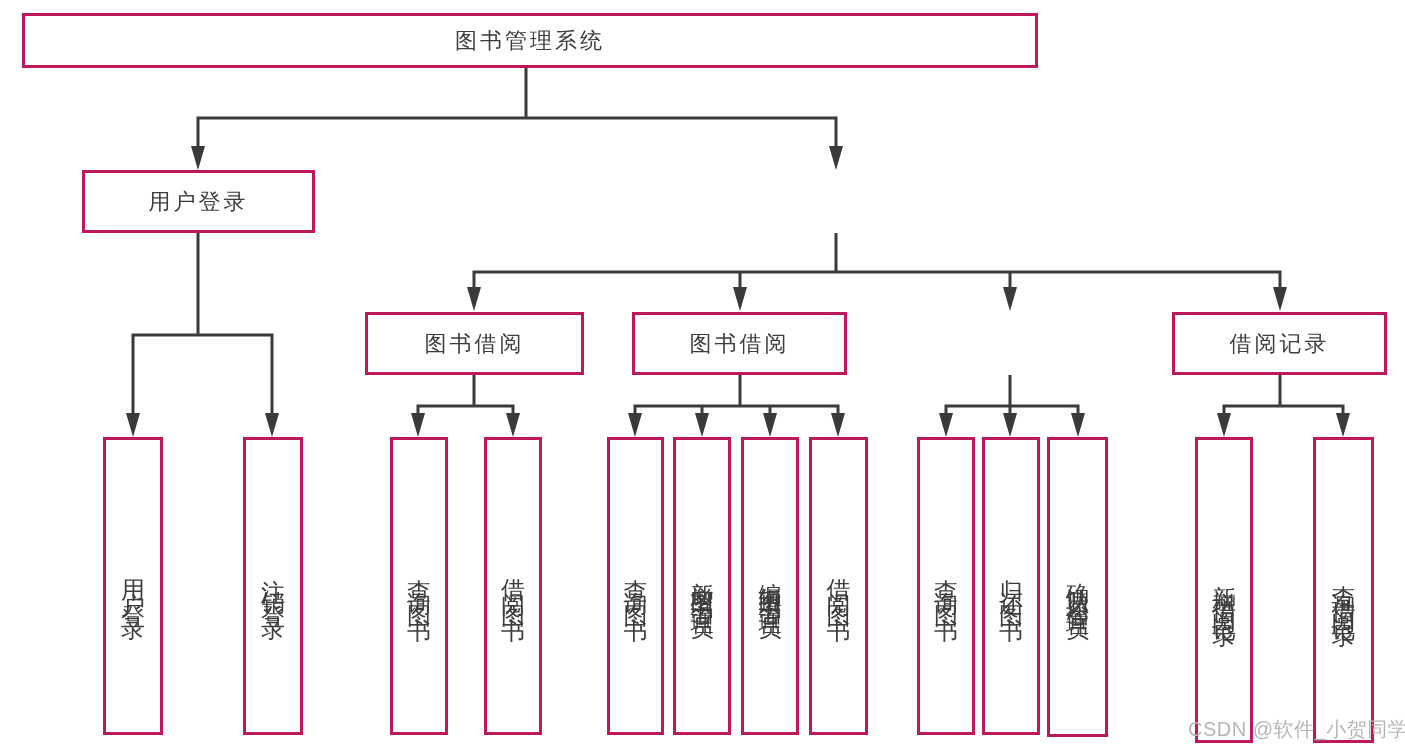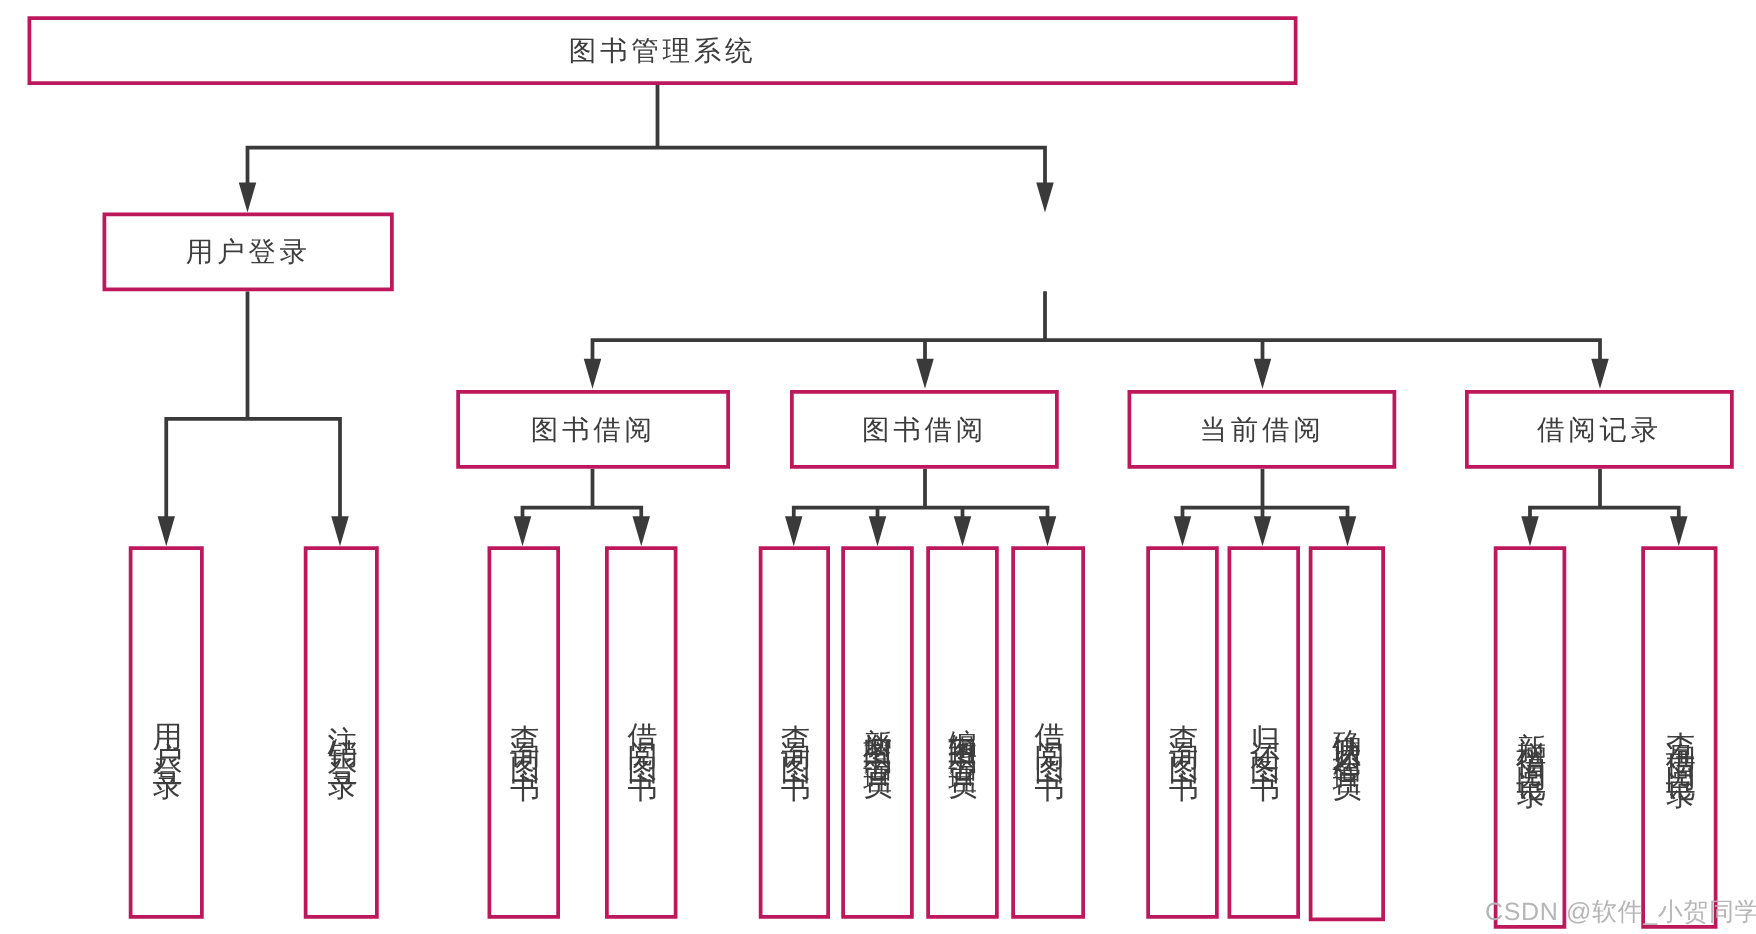--- a/index.html
+++ b/index.html
@@ -102,23 +102,20 @@
   <div class="box h" style="left:82px;top:170px;width:233px;height:63px;">
     <span>用户登录</span>
   </div>
 
   <div class="box h" style="left:365px;top:312px;width:219px;height:63px;">
     <span>图书借阅</span>
   </div>
   <div class="box h" style="left:632px;top:312px;width:215px;height:63px;">
     <span>图书借阅</span>
   </div>
-  <div class="box h" style="left:902px;top:312px;width:215px;height:63px;">
-    <span>当前借阅</span>
-  </div>
   <div class="box h" style="left:1172px;top:312px;width:215px;height:63px;">
     <span>借阅记录</span>
   </div>
 
   <div class="box leaf" style="left:103px;width:60px;">
     <span>用户登录</span>
   </div>
   <div class="box leaf" style="left:243px;width:60px;">
     <span>注销登录</span>
   </div>

